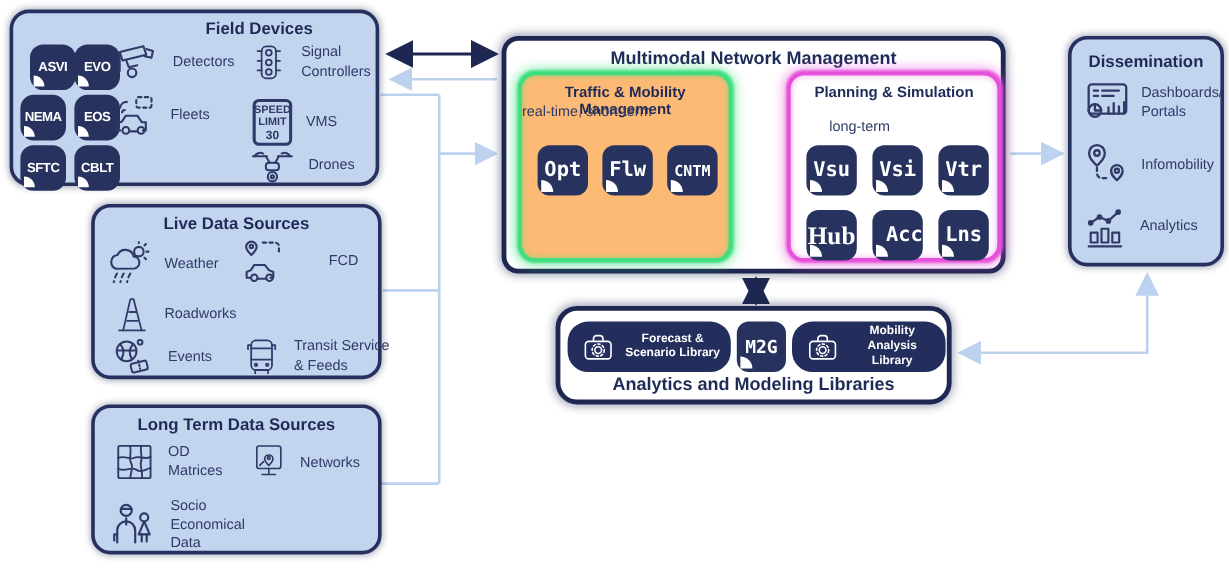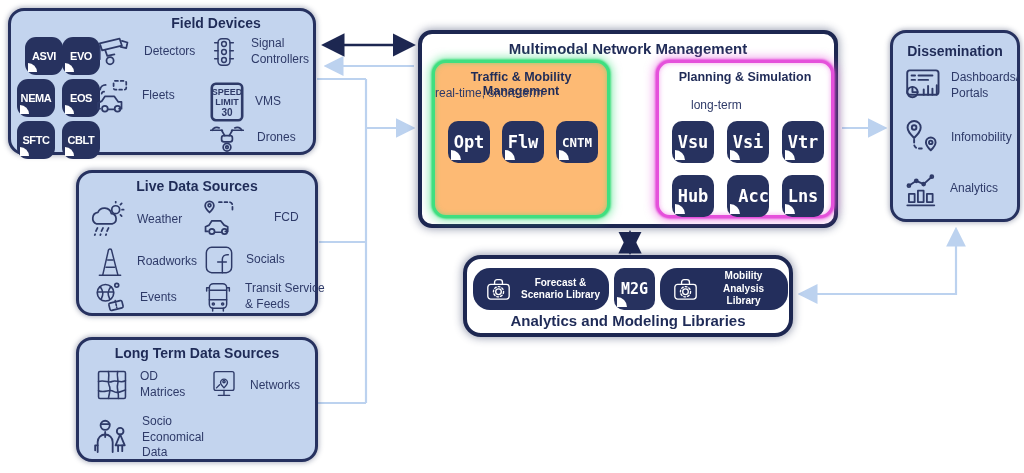--- a/index.html
+++ b/index.html
@@ -226,30 +226,20 @@
       <span class="icon">
         <svg width="32" height="34" viewBox="0 0 48 48">
           <path d="M8 44 h32"></path>
           <path d="M13 44 L21.5 7 a2.5 2.5 0 0 1 5 0 L36 44"></path>
           <path d="M18 32 h13 M20.5 21 h8"></path>
         </svg>
       </span>
       <span class="label">Roadworks</span>
     </div>
 
-    <div class="item" style="left:124px; top:71px;">
-      <span class="icon">
-        <svg width="32" height="32" viewBox="0 0 48 48">
-          <rect x="5" y="5" width="38" height="38" rx="8"></rect>
-          <path d="M29 43 V23 a7 7 0 0 1 7 -7 h2"></path>
-            <path d="M22 27 h13"></path>
-        </svg>
-      </span>
-      <span class="label">Socials</span>
-    </div>
 
     <div class="item" style="left:12px; top:107px;">
       <span class="icon">
         <svg width="38" height="36" viewBox="0 0 48 48">
           <circle cx="18" cy="17" r="11"></circle>
           <path d="M11 9 c4.5 6 4.5 10 1.5 16 M25 9 c-4.5 6 -4.5 10 -1.5 16 M7.5 16 h21"></path>
           <circle cx="33" cy="7" r="2.6"></circle>
           <rect x="23" y="29" width="18" height="10" rx="2" transform="rotate(-14 32 34)"></rect>
           <path d="M31 27.5 l2 9" stroke-dasharray="2 2.4"></path>
         </svg>
@@ -346,21 +336,21 @@
           <i class="fold"></i>
         </div>
       <div class="tile" style="left:68px;  top:58px;  width:42px; height:42px; font-size:17px;">
           <span>Vsi</span>
           <i class="fold"></i>
         </div>
       <div class="tile" style="left:123px; top:58px;  width:42px; height:42px; font-size:17px;">
           <span>Vtr</span>
           <i class="fold"></i>
         </div>
-      <div class="tile" style="left:13px;  top:112px; width:42px; height:42px; font-size:17px;">
+      <div class="tile" style="left:13px;  top:112px; width:42px; height:42px; font-size:21px;font-family:Liberation Serif, serif;">
           <span>Hub</span>
           <i class="fold"></i>
         </div>
       <div class="tile" style="left:68px;  top:112px; width:42px; height:42px; font-size:17px;justify-content:flex-end;">
           <span>Acc</span>
           <i class="fold"></i>
         </div>
       <div class="tile" style="left:123px; top:112px; width:42px; height:42px; font-size:17px;">
           <span>Lns</span>
           <i class="fold"></i>

